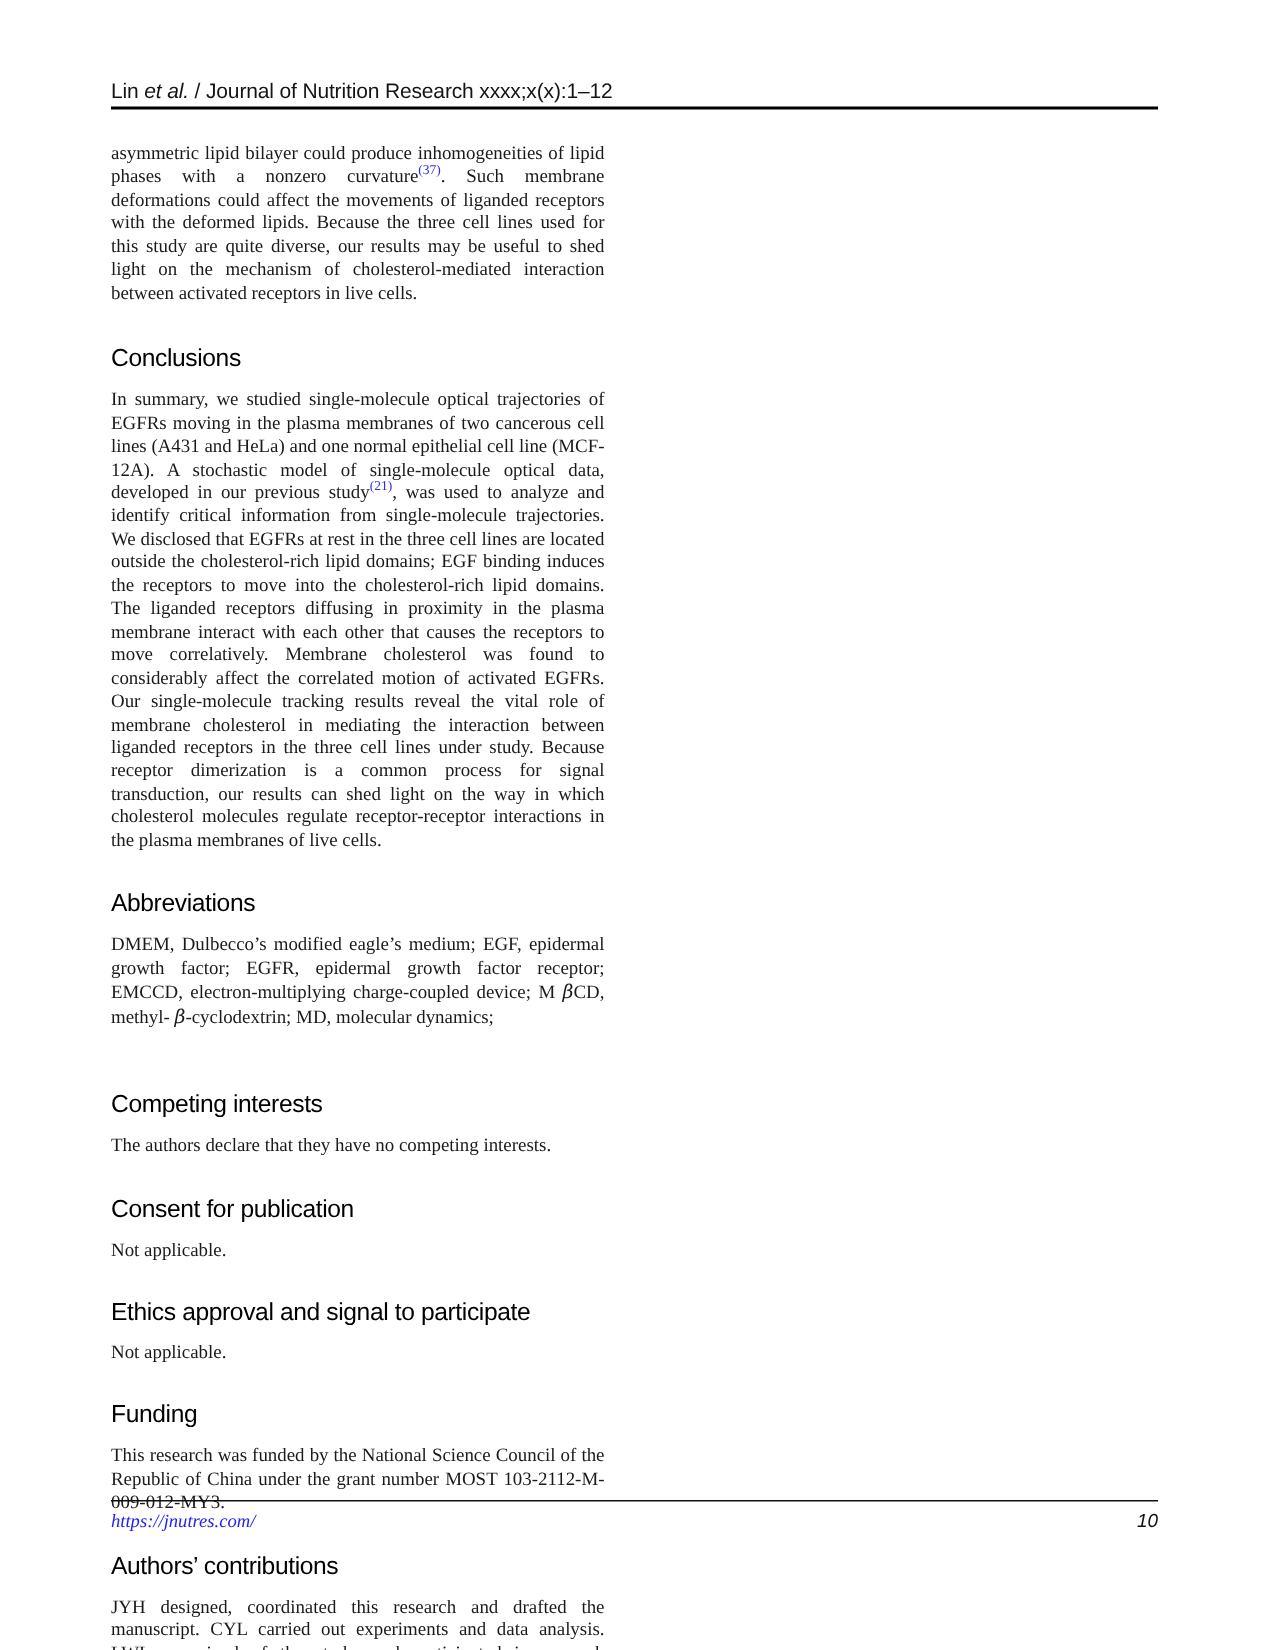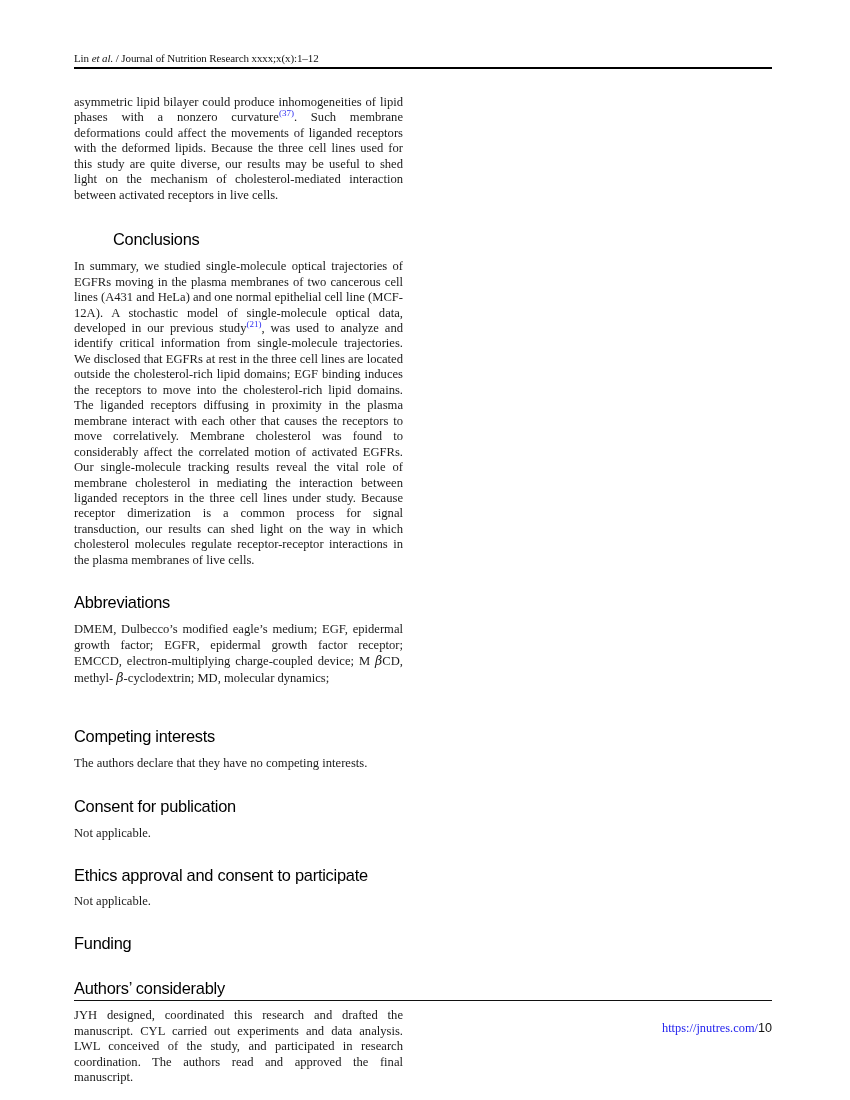--- a/index.html
+++ b/index.html
@@ -25,22 +25,22 @@
   }
 
   
   .runhead {
     position: absolute;
     left: 74px;
     top: 52px;
     width: 698px;
   }
   .runhead-text {
-    font-family: Liberation Serif, serif;
-    font-size: 11px;
+    font-family: Liberation Sans, sans-serif;
+    font-size: 14px;
     letter-spacing: -0.1px;
     color: #141414;
     white-space: nowrap;
   }
   .runhead-text .ital {
     font-style: italic;
   }
   .runhead-rule {
     margin-top: 3px;
     border-top: 2.6px solid #000000;
@@ -75,21 +75,20 @@
     font-family: "Liberation Sans", "DejaVu Sans", sans-serif;
     font-weight: normal;
     font-size: 16.4px;
     line-height: 21px;
     letter-spacing: -0.25px;
     color: #000000;
     margin: 24px 0 9px 0;
   }
   h2.section.first {
     margin-top: 26px;
-    margin-left: 39px;
   }
   h2.section.tight {
     margin-bottom: 8px;
   }
 
   .cite {
     color: #2d2df0;
     font-size: 9px;
     vertical-align: super;
     line-height: 0;
@@ -104,25 +103,26 @@
     position: absolute;
     left: 74px;
     top: 1000px;
     width: 698px;
   }
   .footer-rule {
     border-top: 1.1px solid #111111;
     width: 698px;
   }
   .footer-row {
-    margin-top: 20px;
+    margin-top: 6px;
     display: flex;
     flex-direction: row;
-    justify-content: flex-end;
+    justify-content: space-between;
     align-items: baseline;
+    font-style: italic;
   }
   .footer-link {
     font-size: 12.4px;
     color: #2222ee;
     text-decoration: none;
   }
   .footer-page {
     font-family: "Liberation Sans", "DejaVu Sans", sans-serif;
     font-size: 12.6px;
     color: #111111;
@@ -156,27 +156,28 @@
 
     <div class="col">
 
 
       <h2 class="section">Competing interests</h2>
       <p class="body">The authors declare that they have no competing interests.</p>
 
       <h2 class="section">Consent for publication</h2>
       <p class="body">Not applicable.</p>
 
-      <h2 class="section tight">Ethics approval and consent to participate</h2>
+      <h2 class="section tight">Ethics approval and signal to participate</h2>
       <p class="body">Not applicable.</p>
 
       <h2 class="section">Funding</h2>
+      <p class="body">This research was funded by the National Science Council of the Republic of China under the grant number MOST 103-2112-M-009-012-MY3.</p>
 
 
-      <h2 class="section">Authors’ considerably</h2>
+      <h2 class="section">Authors’ contributions</h2>
       <p class="body">JYH designed, coordinated this research and drafted the manuscript. CYL carried out experiments and data analysis. LWL conceived of the study, and participated in research coordination. The authors read and approved the final manuscript.</p>
 
       <h2 class="section">Acknowledgements</h2>
       <p class="body">None.</p>
 
     </div>
   </div>
 
   <div class="footer">
     <div class="footer-rule"></div>

